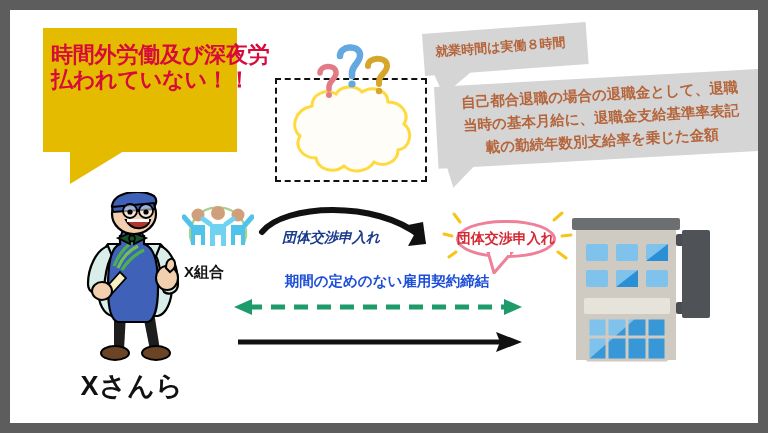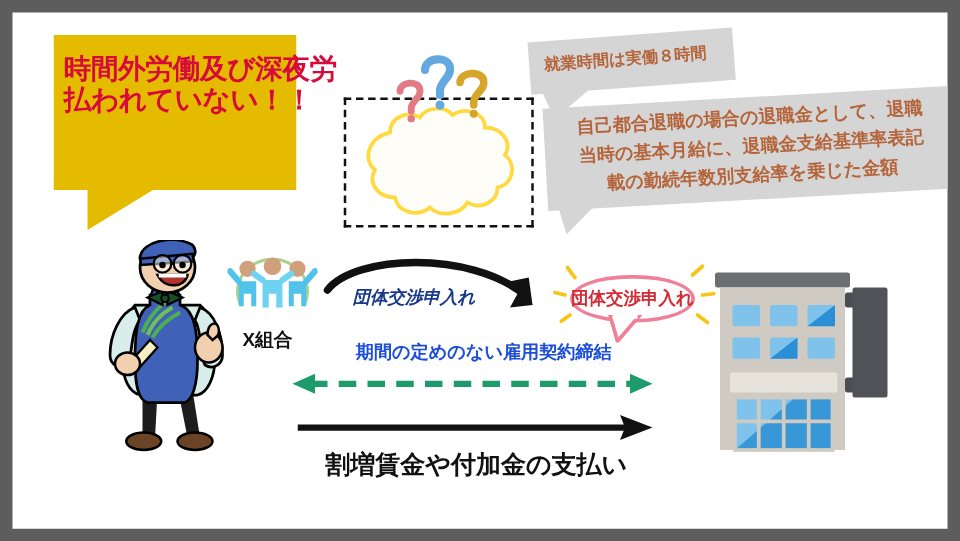--- a/index.html
+++ b/index.html
@@ -104,21 +104,21 @@
   #person{left:52px;top:182px;width:140px;height:180px;}
   #person-label{
     left:32px;top:358px;width:180px;
     text-align:center;font-size:27px;font-weight:700;color:#111;
     letter-spacing:0.5px;
   }
 
   
   #union-icon{left:172px;top:185px;width:72px;height:62px;}
   #union-label{
-    left:162px;top:253px;width:84px;
+    left:152px;top:253px;width:84px;
     text-align:center;font-size:15px;font-weight:700;color:#111;
   }
 
   
   #curved-arrow{left:248px;top:192px;width:200px;height:62px;}
   #neg-label{
     left:272px;top:219px;
     font-size:14px;font-weight:700;color:#1a3a8c;
     white-space:nowrap;
     font-style:italic;
@@ -256,20 +256,21 @@
 
     <circle cx="68" cy="19" r="7" fill="#fff" fill-opacity="0.5" stroke="#000" stroke-width="1.8"></circle>
     <circle cx="84" cy="19" r="7" fill="#fff" fill-opacity="0.5" stroke="#000" stroke-width="1.8"></circle>
     <path d="M75 19 L77 19" stroke="#000" stroke-width="1.8"></path>
     <circle cx="68" cy="20" r="2.6" fill="#000"></circle>
     <circle cx="84" cy="20" r="2.6" fill="#000"></circle>
 
     <path d="M64 28 C70 40 86 38 88 28 Z" fill="#b3332f" stroke="#000" stroke-width="2"></path>
     <path d="M65 28.5 L87 28.5" stroke="#fff" stroke-width="3"></path>
   </svg>
+  <div id="person-label" class="abs">Xさんら</div>
 
   <svg id="union-icon" class="abs" viewBox="0 0 72 62">
     <path d="M10 48 A28 26 0 1 1 62 48" fill="none" stroke="#a9d18e" stroke-width="2.4"></path>
 
     <circle cx="16" cy="20" r="6.5" fill="#cfa07b"></circle>
     <path d="M9 30 L23 30 L23 50 L19 50 L19 40 L13 40 L13 50 L9 50 Z" fill="#4fc3ea"></path>
     <path d="M9 30 L2 22" stroke="#4fc3ea" stroke-width="5" stroke-linecap="round"></path>
 
     <circle cx="56" cy="20" r="6.5" fill="#cfa07b"></circle>
     <path d="M49 30 L63 30 L63 50 L59 50 L59 40 L53 40 L53 50 L49 50 Z" fill="#4fc3ea"></path>
@@ -311,21 +312,20 @@
     <line x1="16" y1="11" x2="276" y2="11" stroke="#1e9b6b" stroke-width="5" stroke-dasharray="14 9"></line>
     <path d="M2 11 L20 3 L20 19 Z" fill="#1e9b6b"></path>
     <path d="M290 11 L272 3 L272 19 Z" fill="#1e9b6b"></path>
   </svg>
 
   <svg id="solid-arrow" class="abs" viewBox="0 0 286 20">
     <line x1="0" y1="10" x2="262" y2="10" stroke="#111" stroke-width="5"></line>
     <path d="M284 10 L258 0 L262 10 L258 20 Z" fill="#111"></path>
   </svg>
   <div id="suit-label" class="abs">
-    <div>割増賃金や付加金の支払い</div>
   </div>
 
   <svg id="company" class="abs" viewBox="0 0 148 164">
 
     <rect x="110" y="28" width="9" height="12" rx="2" fill="#4a4d52"></rect>
     <rect x="110" y="96" width="9" height="12" rx="2" fill="#4a4d52"></rect>
     <rect x="116" y="24" width="28" height="88" rx="2" fill="#4f5257"></rect>
 
     <rect x="6" y="12" width="108" height="12" rx="2" fill="#6c6f72"></rect>
 

